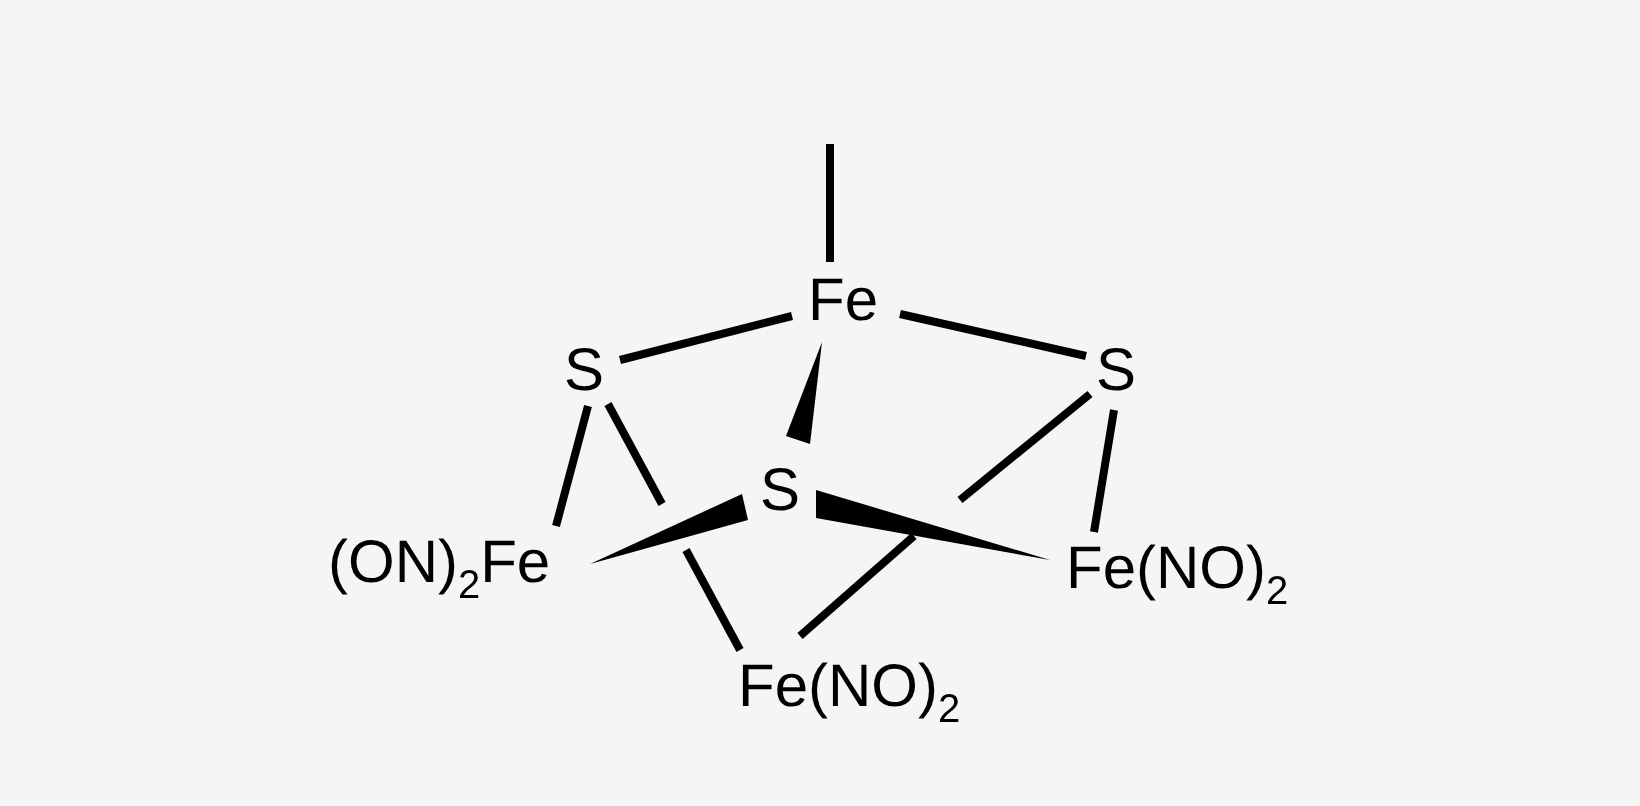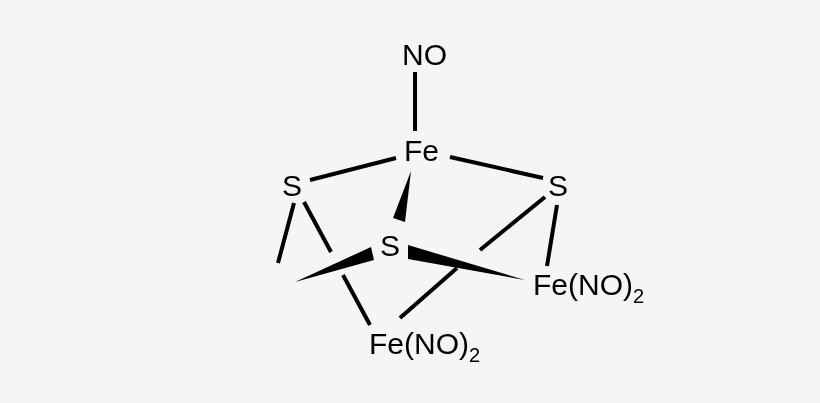--- a/index.html
+++ b/index.html
@@ -34,26 +34,28 @@
     <g fill="#000">
 
       <polygon points="411,171 405,222 393,218"></polygon>
 
       <polygon points="295,282 371,247 374,260"></polygon>
 
       <polygon points="408,245 525,280 408,259"></polygon>
     </g>
   </svg>
 
-  <div class="lbl" style="left:402px; top:40px;">NO</div>
   <div class="lbl" style="left:404px; top:136px;">Fe</div>
   <div class="lbl" style="left:282px; top:171px;">S</div>
   <div class="lbl" style="left:548px; top:171px;">S</div>
   <div class="lbl" style="left:380px; top:231px;">S</div>
 
+  <div class="lbl" style="left:164px; top:267px;">
+    <span>(ON)</span><span class="sub">2</span><span>Fe</span>
+  </div>
 
   <div class="lbl" style="left:533px; top:270px;">
     <span>Fe(NO)</span><span class="sub">2</span>
   </div>
 
   <div class="lbl" style="left:369px; top:329px;">
     <span>Fe(NO)</span><span class="sub">2</span>
   </div>
 </div>
 

